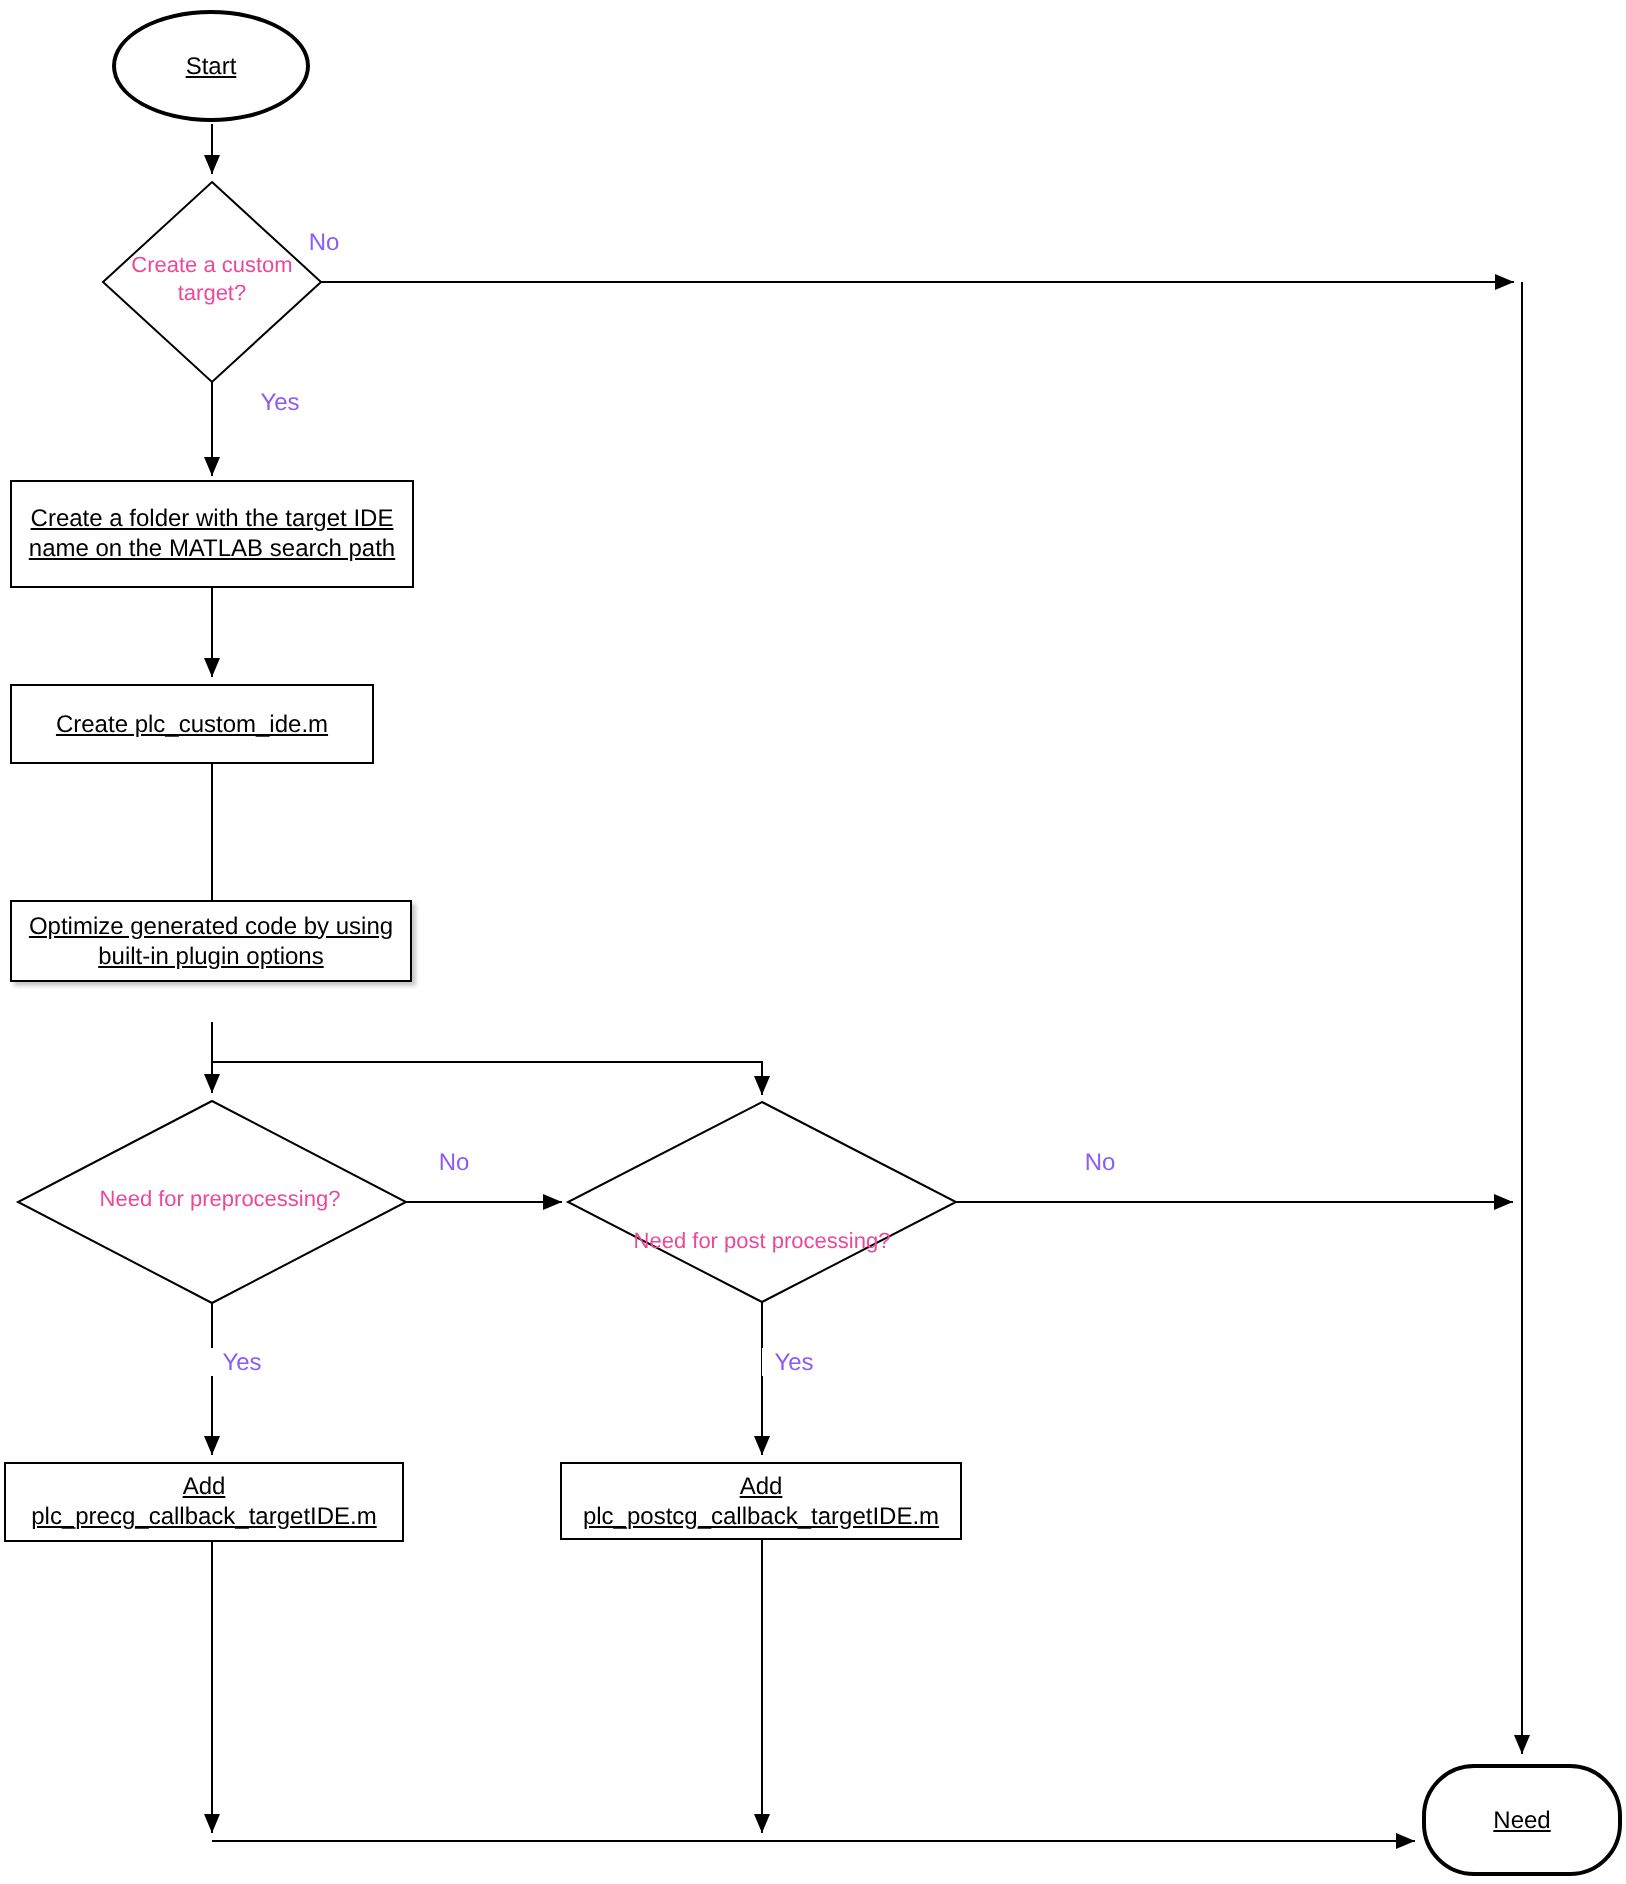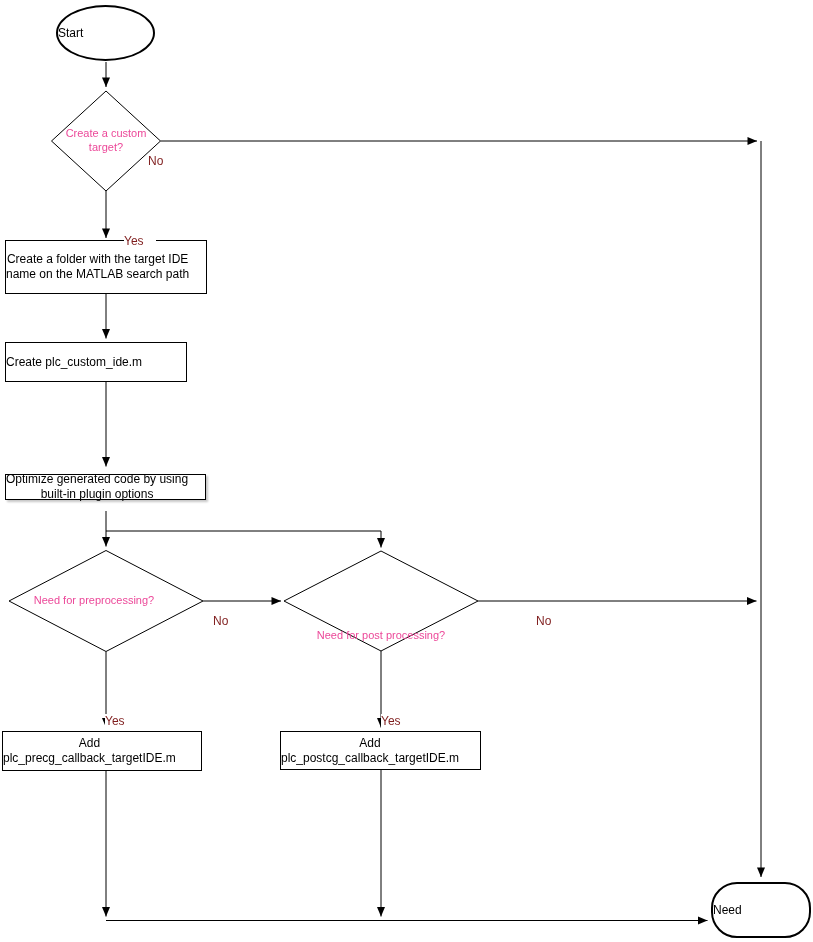--- a/index.html
+++ b/index.html
@@ -28,70 +28,72 @@
   .edge-layer polygon.diamond {
     fill: #ffffff;
     stroke: #000000;
     stroke-width: 1;
   }
 
   .node {
     position: absolute;
     display: flex;
     align-items: center;
+    justify-content: center;
     text-align: center;
     background: #ffffff;
     border: 1px solid #000000;
     font-size: 12px;
     line-height: 1.25;
     color: #000000;
+    text-decoration: underline;
   }
   .node .lbl { white-space: pre-line; }
 
   .terminator {
     border-width: 2px;
   }
   .node.start {
     left: 56px; top: 5px; width: 99px; height: 56px;
     border-radius: 50%;
   }
   .node.stop {
     left: 711px; top: 882px; width: 100px; height: 56px;
     border-radius: 26px;
   }
 
   .node.p1 { left: 5px;   top: 240px; width: 202px; height: 54px; }
   .node.p2 { left: 5px;   top: 342px; width: 182px; height: 40px; }
-  .node.p3 { left: 5px;   top: 474px; width: 201px; height: 26px;
+  .node.p3 { left: 5px;   top: 450px; width: 201px; height: 41px;
              box-shadow: 2px 2px 2px rgba(0,0,0,0.22); }
   .node.p4 { left: 2px;   top: 731px; width: 200px; height: 40px; }
   .node.p5 { left: 280px; top: 731px; width: 201px; height: 39px; }
 
   .diamond-label {
     position: absolute;
     display: flex;
     align-items: center;
     justify-content: center;
     text-align: center;
     font-size: 11px;
     line-height: 1.25;
     color: #ec4899;
   }
   .diamond-label .lbl { white-space: pre-line; }
   .d1-label { left: 46px;  top: 121px; width: 120px; height: 40px; }
-  .d2-label { left: 4px;  top: 589px; width: 180px; height: 24px; }
-  .d3-label { left: 291px; top: 624px; width: 180px; height: 24px; }
+  .d2-label { left: 20px;  top: 589px; width: 180px; height: 24px; }
+  .d3-label { left: 291px; top: 605px; width: 180px; height: 24px; align-items: flex-end; }
 
   .edge-label {
     position: absolute;
     font-size: 12px;
-    color: #7f1d1d;
+    color: #8b5cf6;
+    text-align: center;
     background: #ffffff;
     line-height: 14px;
-    margin-top: 40px;
   }
   .lbl-no-1  { left: 148px; top: 114px; width: 28px; }
   .lbl-yes-1 { left: 124px; top: 194px; width: 32px; }
   .lbl-no-2  { left: 213px; top: 574px; width: 28px; }
   .lbl-yes-2 { left: 105px; top: 674px; width: 32px; }
   .lbl-no-3  { left: 536px; top: 574px; width: 28px; }
   .lbl-yes-3 { left: 381px; top: 674px; width: 32px; }
 </style>
 </head>
 <body>

